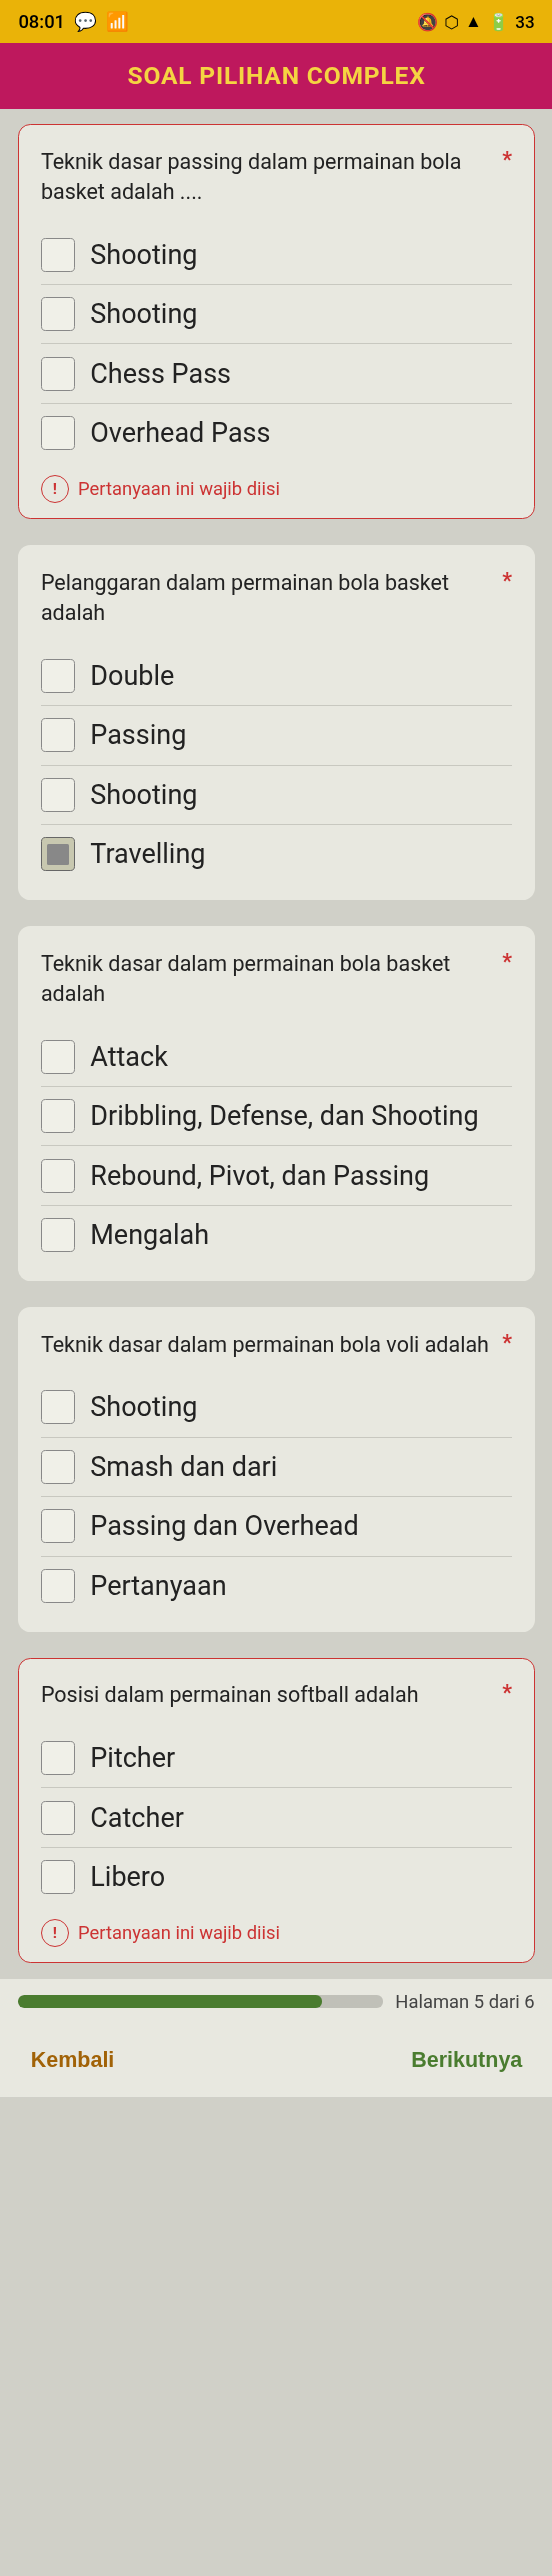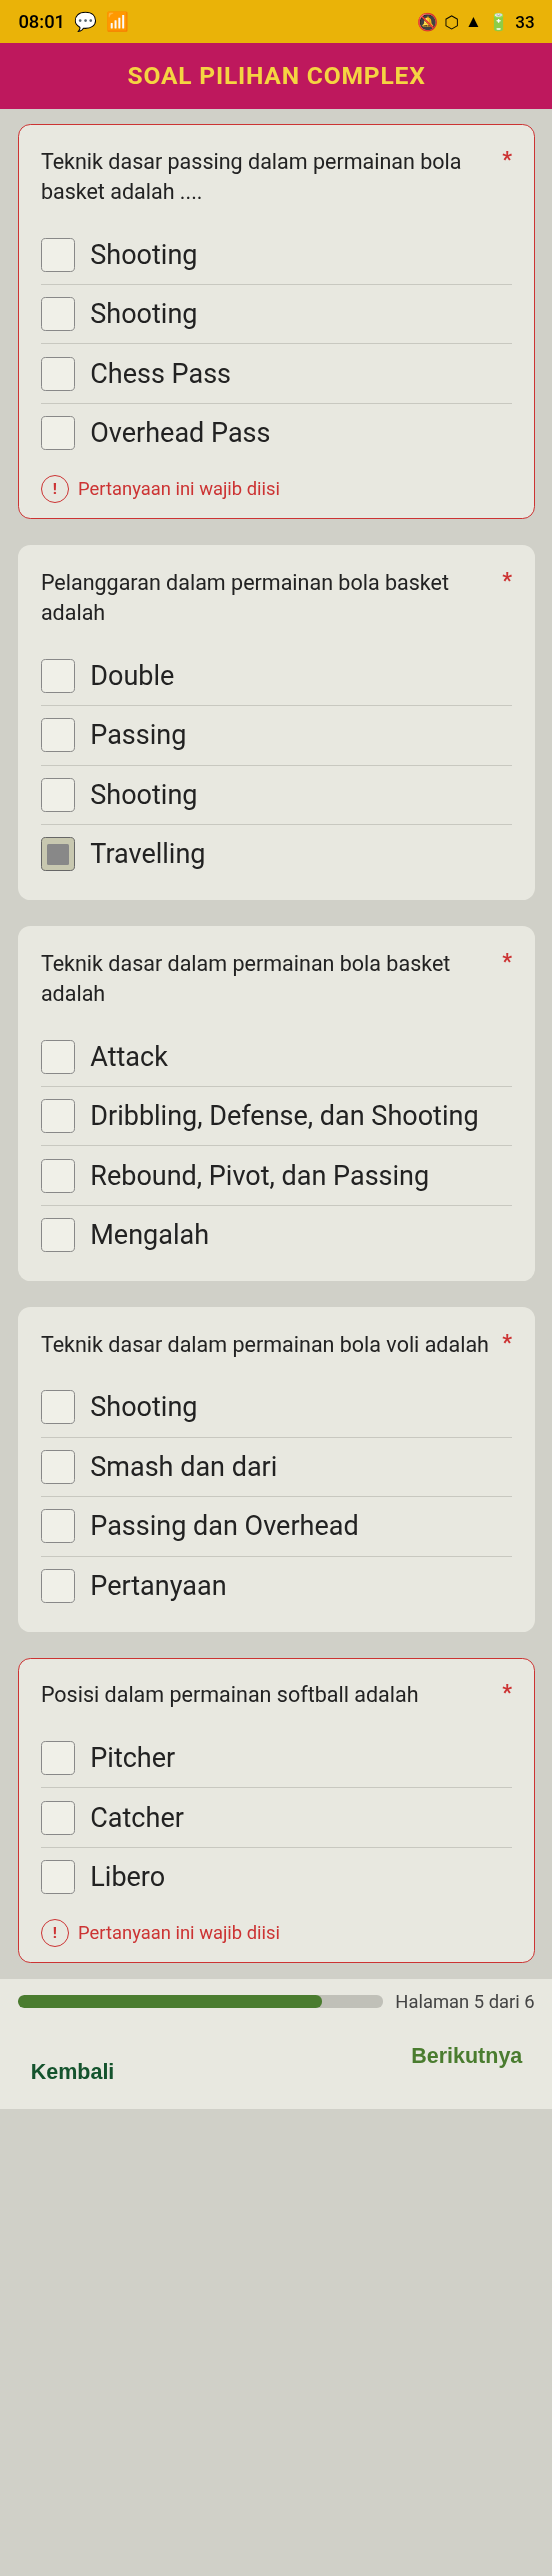--- a/index.html
+++ b/index.html
@@ -145,21 +145,21 @@
       font-weight: bold;
       flex-shrink: 0;
     }
 
     
     .bottom-bar {
       background: #e8e8e0;
       padding: 12.3px 18.4px 18.4px 18.4px;
       display: flex;
       flex-direction: column;
-      gap: 10px;
+      gap: 30px;
     }
 
     .progress-section {
       display: flex;
       align-items: center;
       gap: 12.3px;
     }
     .progress-bar-container {
       flex: 1;
       height: 12.3px;
@@ -186,22 +186,21 @@
     }
     .nav-btn {
       background: none;
       border: none;
       font-size: 21.5px;
       font-weight: 600;
       cursor: pointer;
       padding: 6.1px 12.3px;
     }
     .nav-btn.back {
-      color: #14532d;
-      margin-top: 32px;
+      color: #a16207;
     }
     .nav-btn.next {
       color: #4a7c2f;
     }
   </style>
 </head>
 <body>
 
 <div class="status-bar">
   <div class="status-left">

